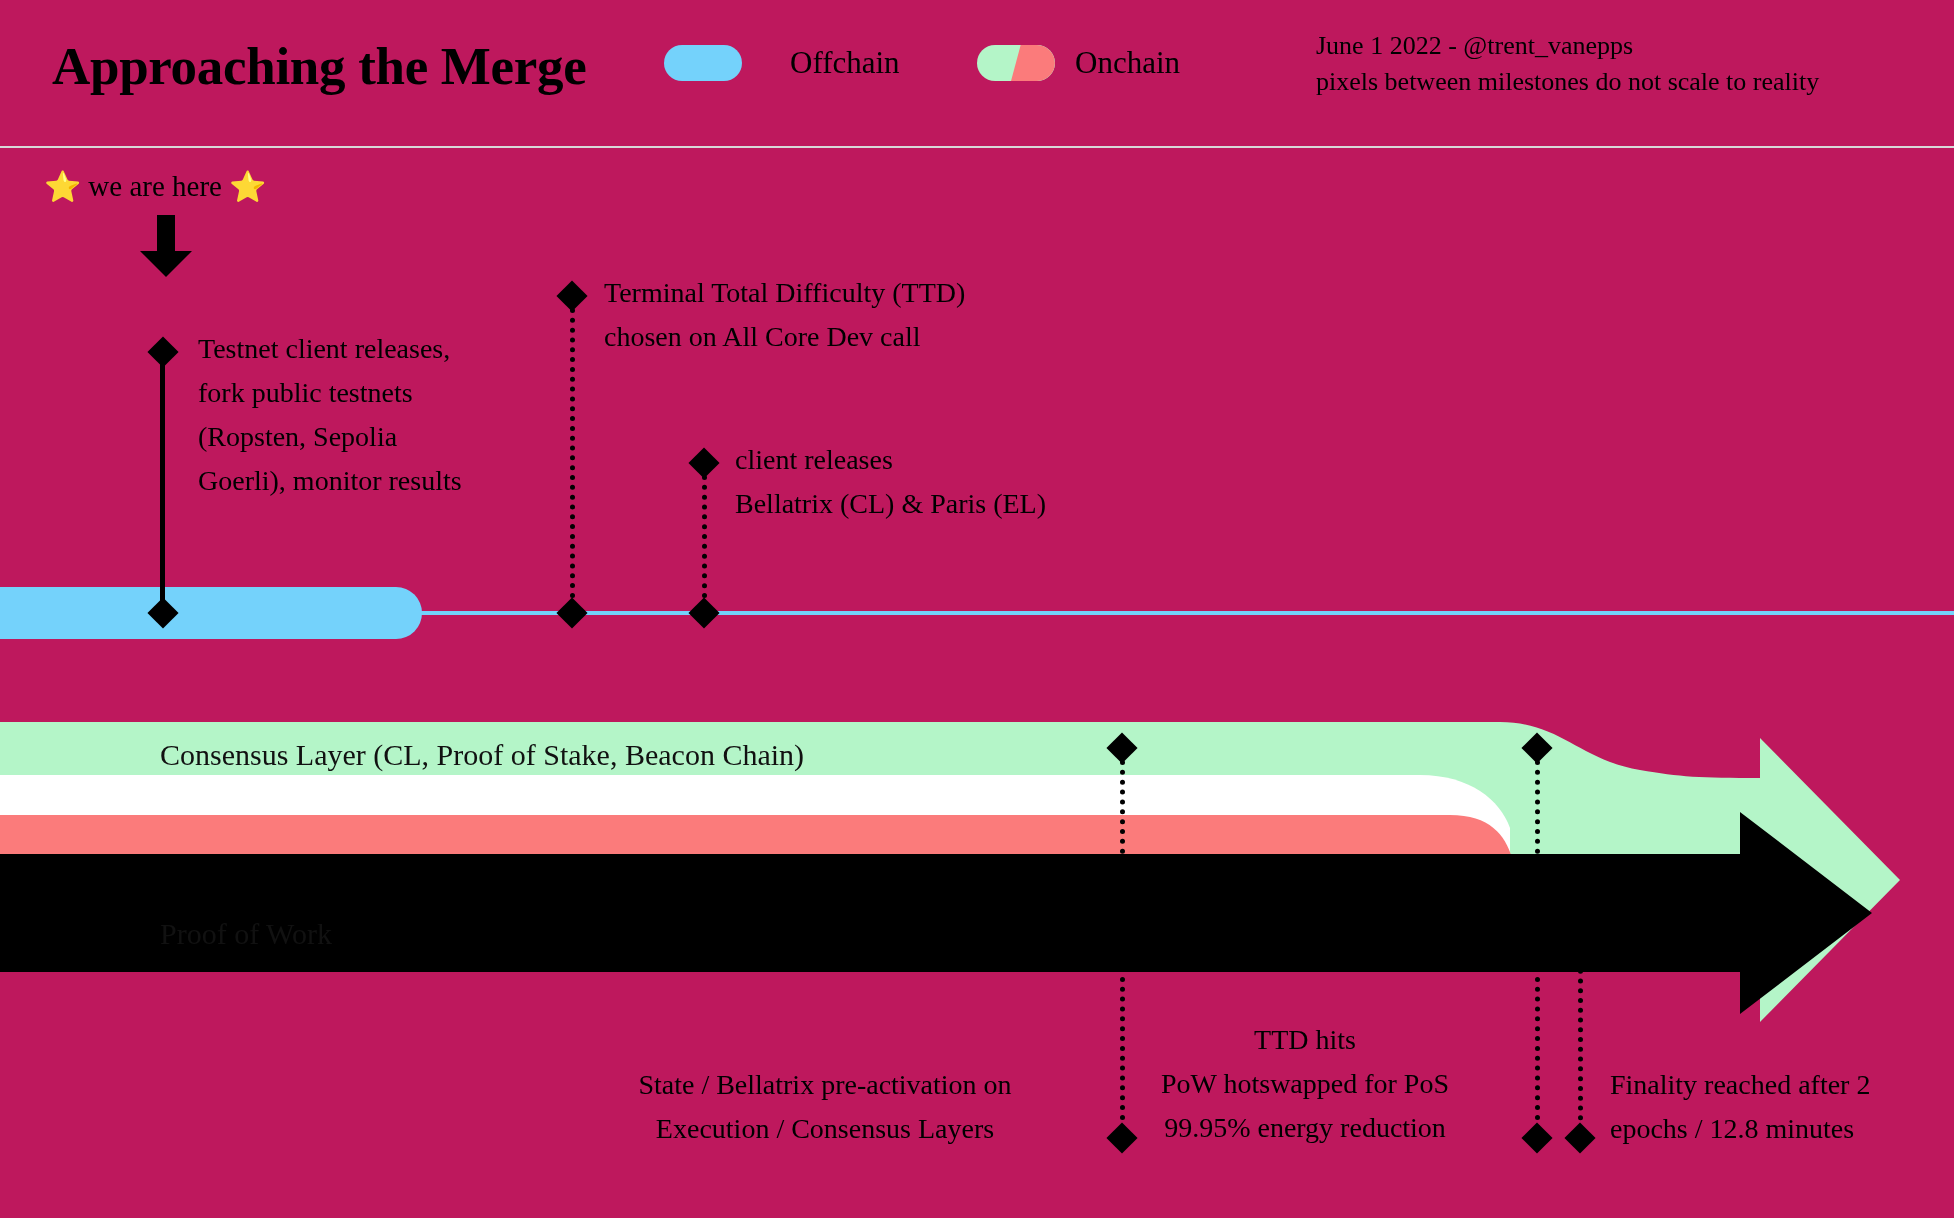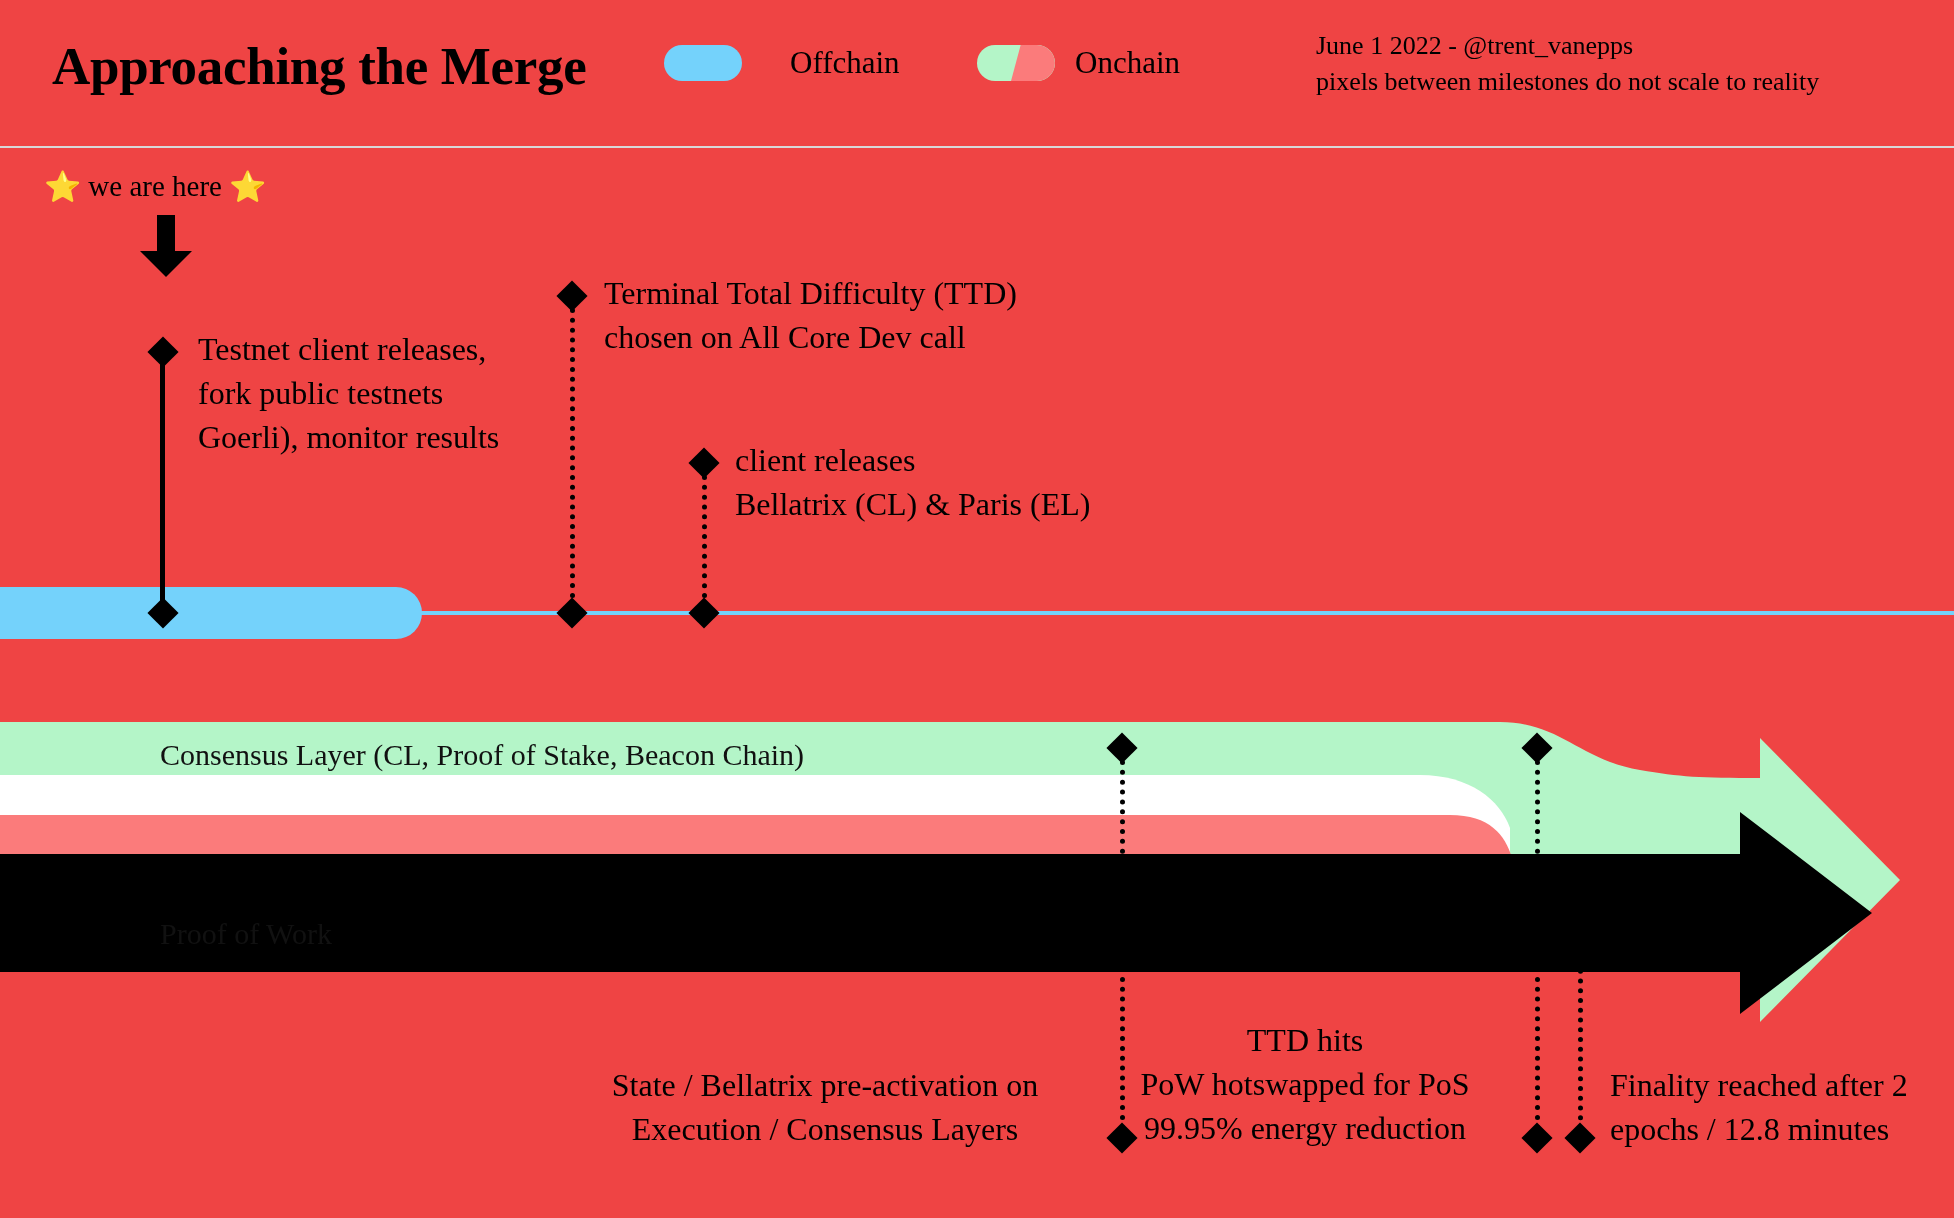--- a/index.html
+++ b/index.html
@@ -7,21 +7,21 @@
     width: 1954px;
     height: 1218px;
     background: #ffffff;
     font-family: "Liberation Serif", "DejaVu Serif", serif;
     overflow: hidden;
   }
   #stage {
     position: relative;
     width: 1954px;
     height: 1218px;
-    background: #ef4444;
+    background: #be185d;
   }
 
   
   #header {
     position: absolute;
     left: 0; top: 0;
     width: 1954px; height: 148px;
     border-bottom: 2px solid #d8d8d8;
   }
   #title {
@@ -132,21 +132,21 @@
     position: absolute;
     width: 22px; height: 22px;
     background: #000;
     transform: rotate(45deg);
     z-index: 8;
   }
 
   
   .ms-text {
     position: absolute;
-    font-size: 32px;
+    font-size: 28px;
     line-height: 44px;
     color: #000;
     z-index: 9;
   }
   .ms-text div { white-space: nowrap; }
   .align-right { text-align: center; }
 
   svg.overlay {
     position: absolute;
     left: 0; top: 0;
@@ -221,20 +221,21 @@
 
   <div id="offchain-line"></div>
   <div id="offchain-block"></div>
 
   <div class="stem-solid" style="left:160px; top:355px; height:262px;"></div>
   <div class="diamond" style="left:152px; top:341px;"></div>
   <div class="diamond" style="left:152px; top:602px;"></div>
   <div class="ms-text" style="left:198px; top:327px;">
     <div>Testnet client releases,</div>
     <div>fork public testnets</div>
+    <div>(Ropsten, Sepolia</div>
     <div>Goerli), monitor results</div>
   </div>
 
   <div class="stem" style="left:570px; top:308px; height:300px;"></div>
   <div class="diamond" style="left:561px; top:285px;"></div>
   <div class="diamond" style="left:561px; top:602px;"></div>
   <div class="ms-text" style="left:604px; top:271px;">
     <div>Terminal Total Difficulty (TTD)</div>
     <div>chosen on All Core Dev call</div>
   </div>

